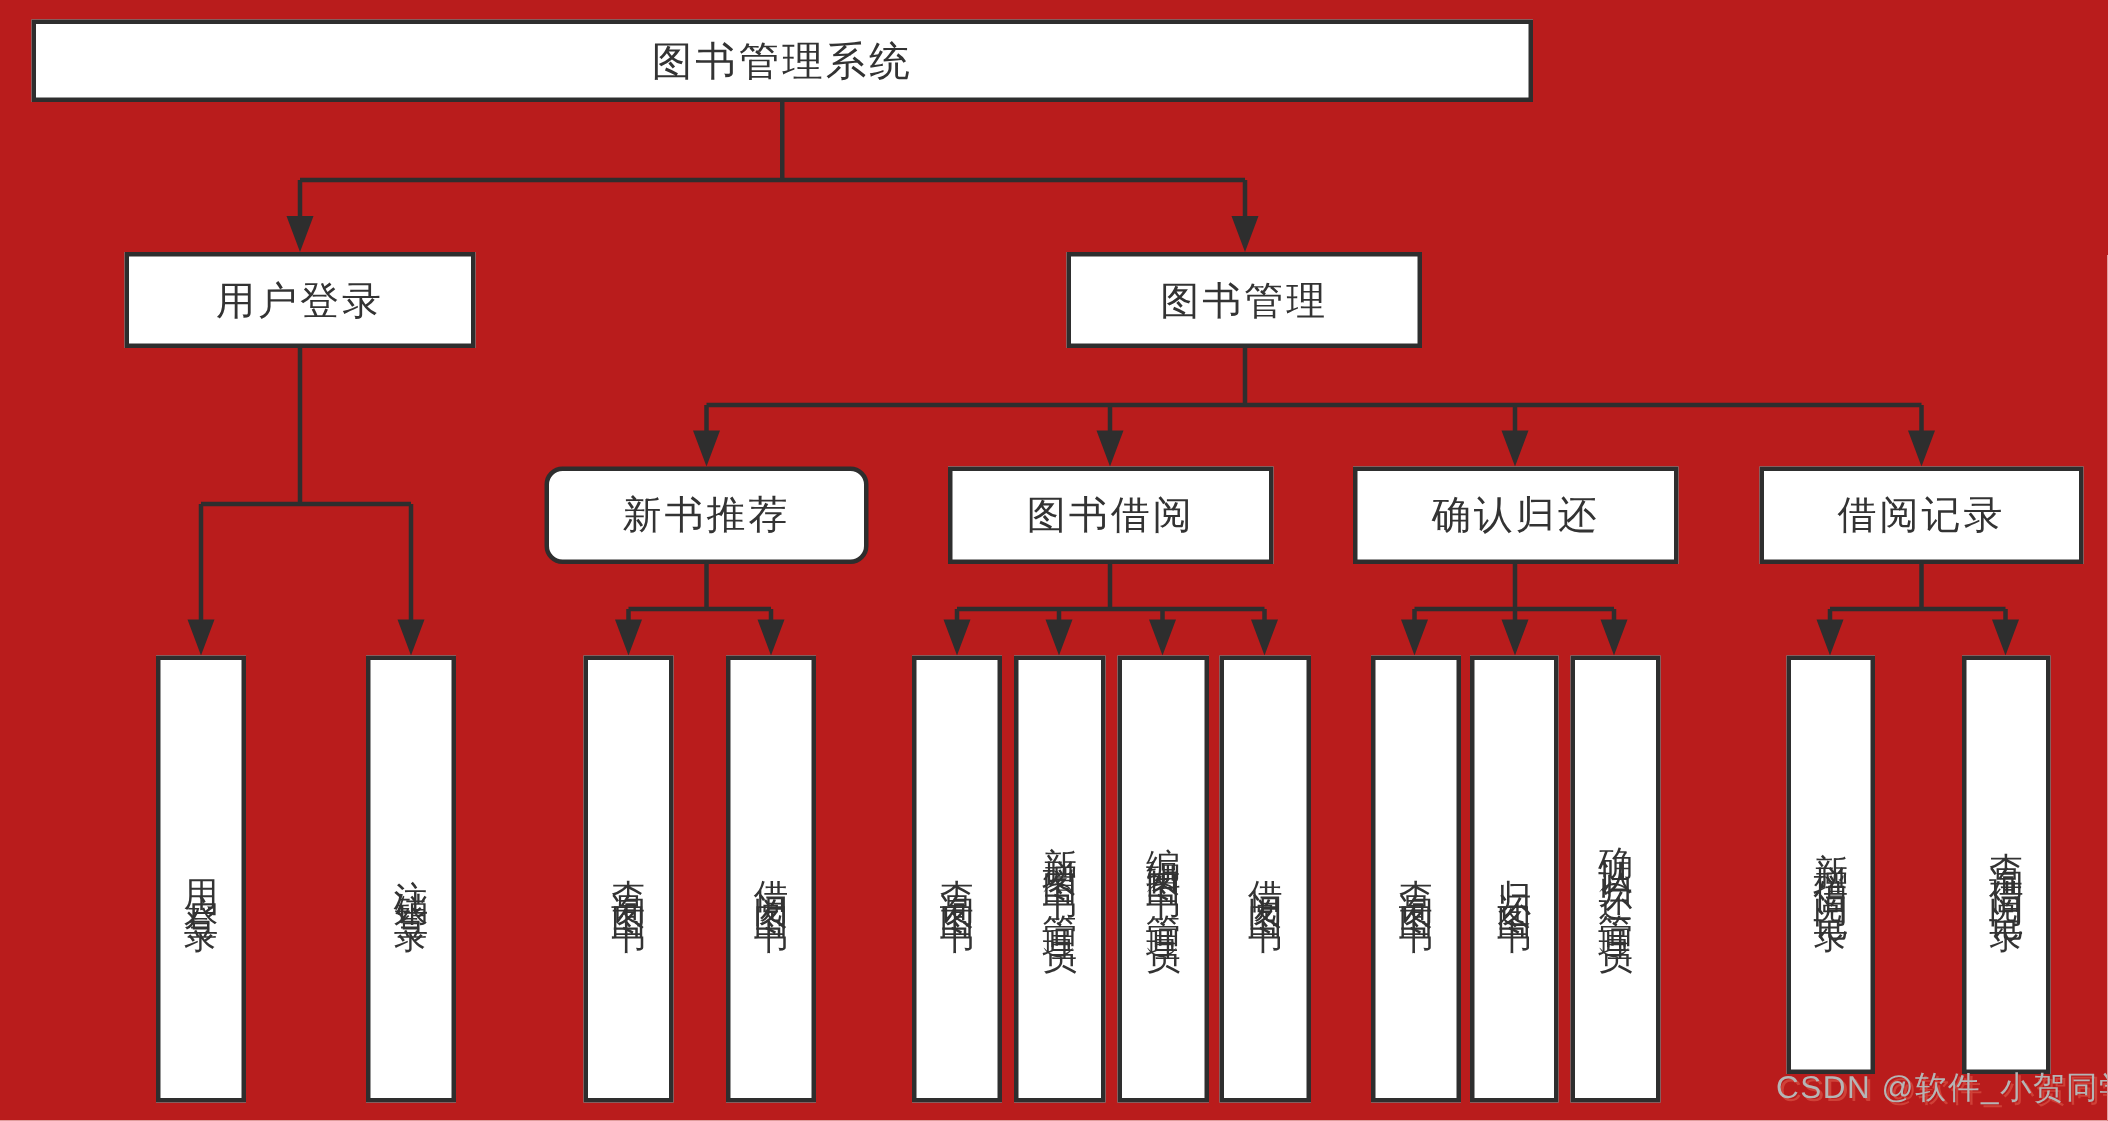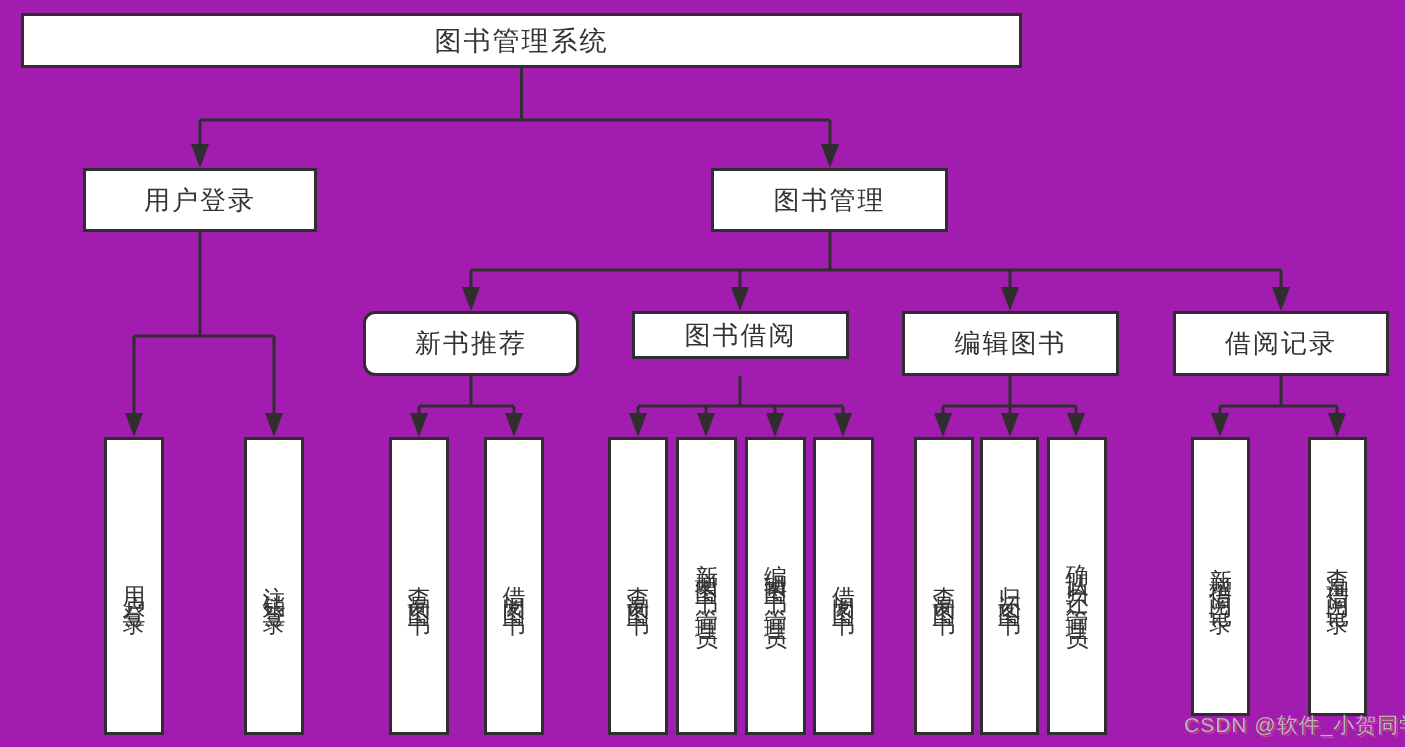--- a/index.html
+++ b/index.html
@@ -1,20 +1,20 @@
 <!DOCTYPE html>
 <html><head>
 <meta charset="utf-8">
 <style>
   html, body { margin: 0; padding: 0; background: #ffffff; }
   #stage {
     position: relative;
     width: 1405px;
     height: 747px;
-    background: #a21caf;
+    background: #b91c1c;
     overflow: hidden;
     font-family: "Liberation Sans", "DejaVu Sans", sans-serif;
   }
   #connectors { position: absolute; left: 0; top: 0; z-index: 1; }
   .node {
     position: absolute;
     box-sizing: border-box;
     border: 3px solid #2e2e2e;
     background: #ffffff;
     color: #333333;
@@ -66,22 +66,22 @@
          M934 413 h18 l-9 24 z M1001 413 h18 l-9 24 z M1067 413 h18 l-9 24 z
          M1211 413 h18 l-9 24 z M1328 413 h18 l-9 24 z"></path>
   </svg>
 
   <div class="node hnode root" style="left:21px; top:13px; width:1001px; height:55px;">图书管理系统</div>
 
   <div class="node hnode" style="left:83px; top:168px; width:234px; height:64px;">用户登录</div>
   <div class="node hnode" style="left:711px; top:168px; width:237px; height:64px;text-align:center;">图书管理</div>
 
   <div class="node hnode" style="left:363px; top:311px; width:216px; height:65px;border-radius:12px;">新书推荐</div>
-  <div class="node hnode" style="left:632px; top:311px; width:217px; height:48px;">图书借阅</div>
-  <div class="node hnode" style="left:902px; top:311px; width:217px; height:65px;">编辑图书</div>
+  <div class="node hnode" style="left:632px; top:311px; width:217px; height:65px;">图书借阅</div>
+  <div class="node hnode" style="left:902px; top:311px; width:217px; height:65px;">确认归还</div>
   <div class="node hnode" style="left:1173px; top:311px; width:216px; height:65px;">借阅记录</div>
 
   <div class="node leaf" style="left:104px; top:437px; width:60px; height:298px;">用户登录</div>
   <div class="node leaf" style="left:244px; top:437px; width:60px; height:298px;">注销登录</div>
 
   <div class="node leaf" style="left:389px; top:437px; width:60px; height:298px;">查询图书</div>
   <div class="node leaf" style="left:484px; top:437px; width:60px; height:298px;">借阅图书</div>
 
   <div class="node leaf" style="left:608px; top:437px; width:60px; height:298px;">查询图书</div>
   <div class="node leaf" style="left:676px; top:437px; width:61px; height:298px;">新增图书（管理员）</div>

